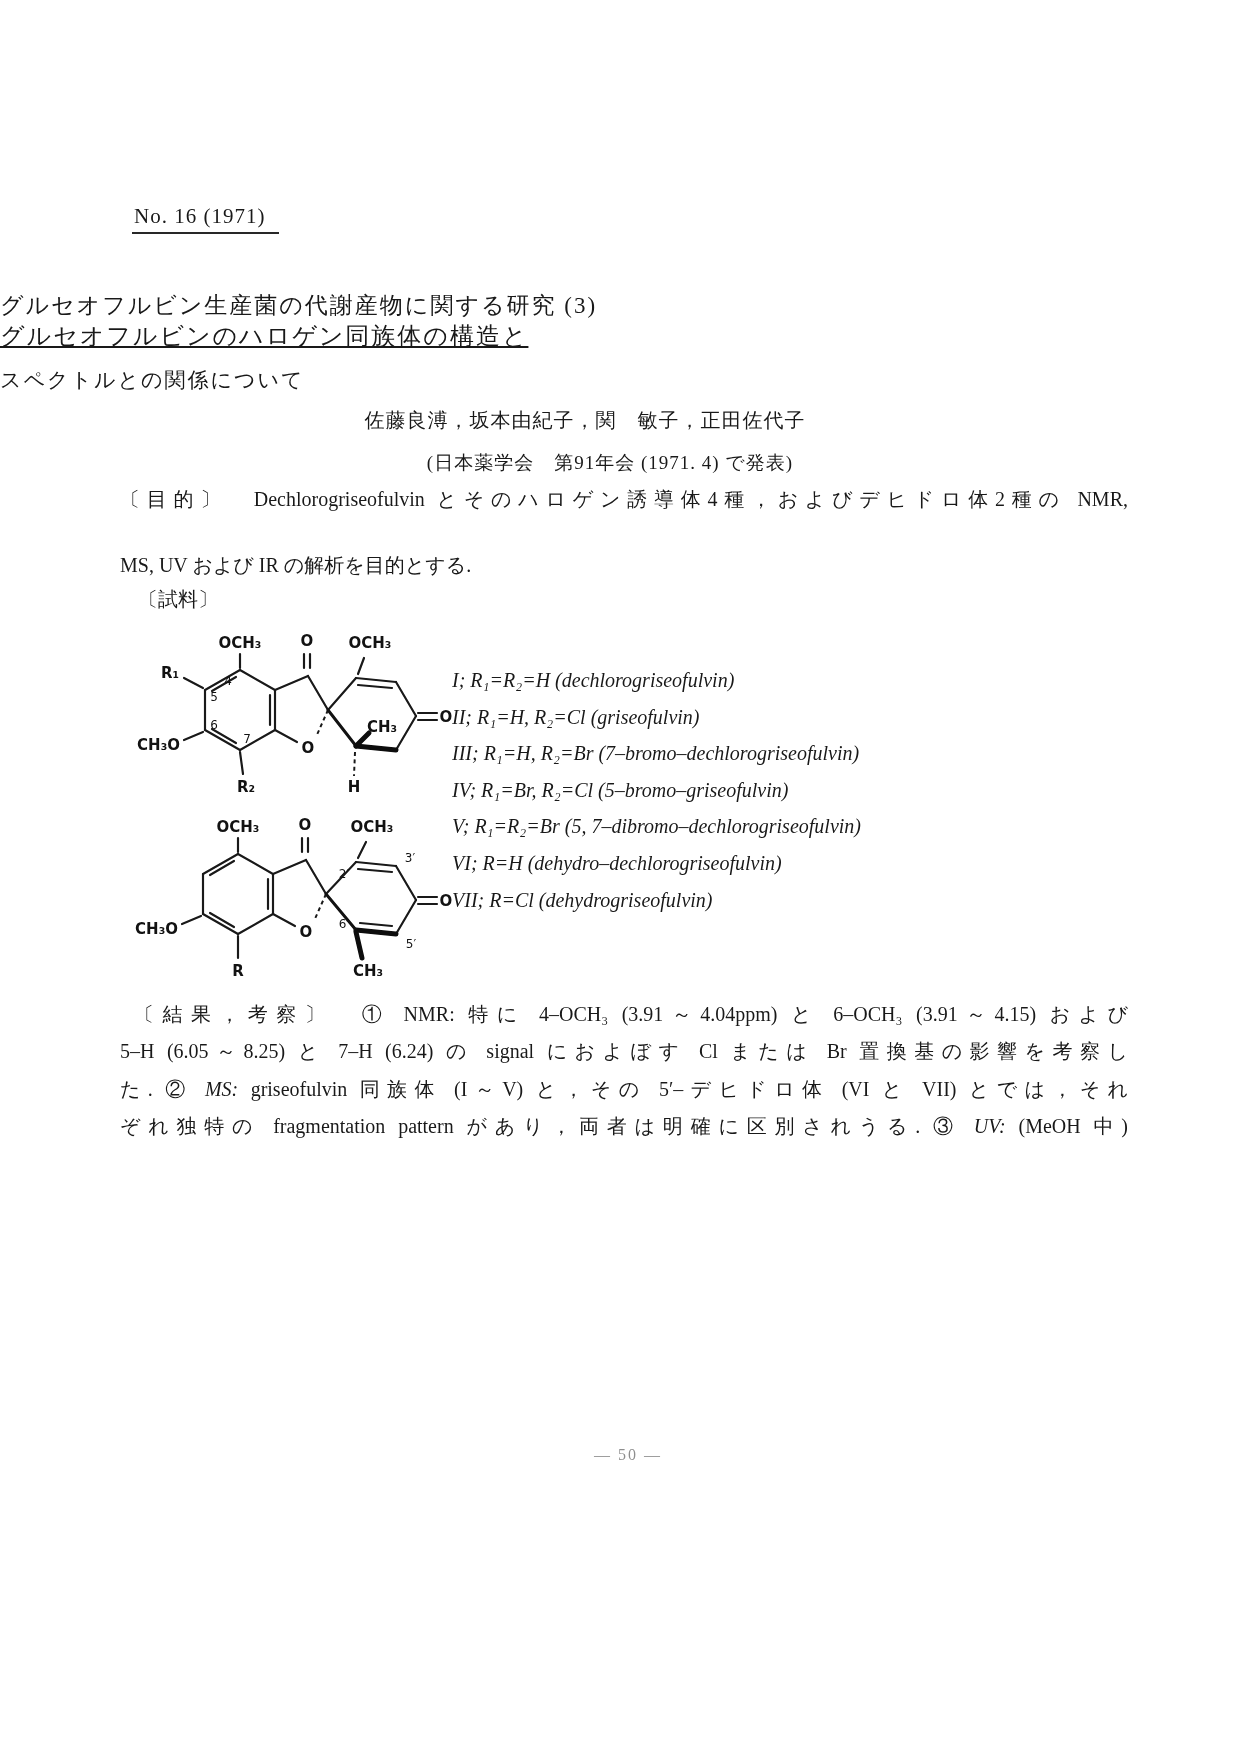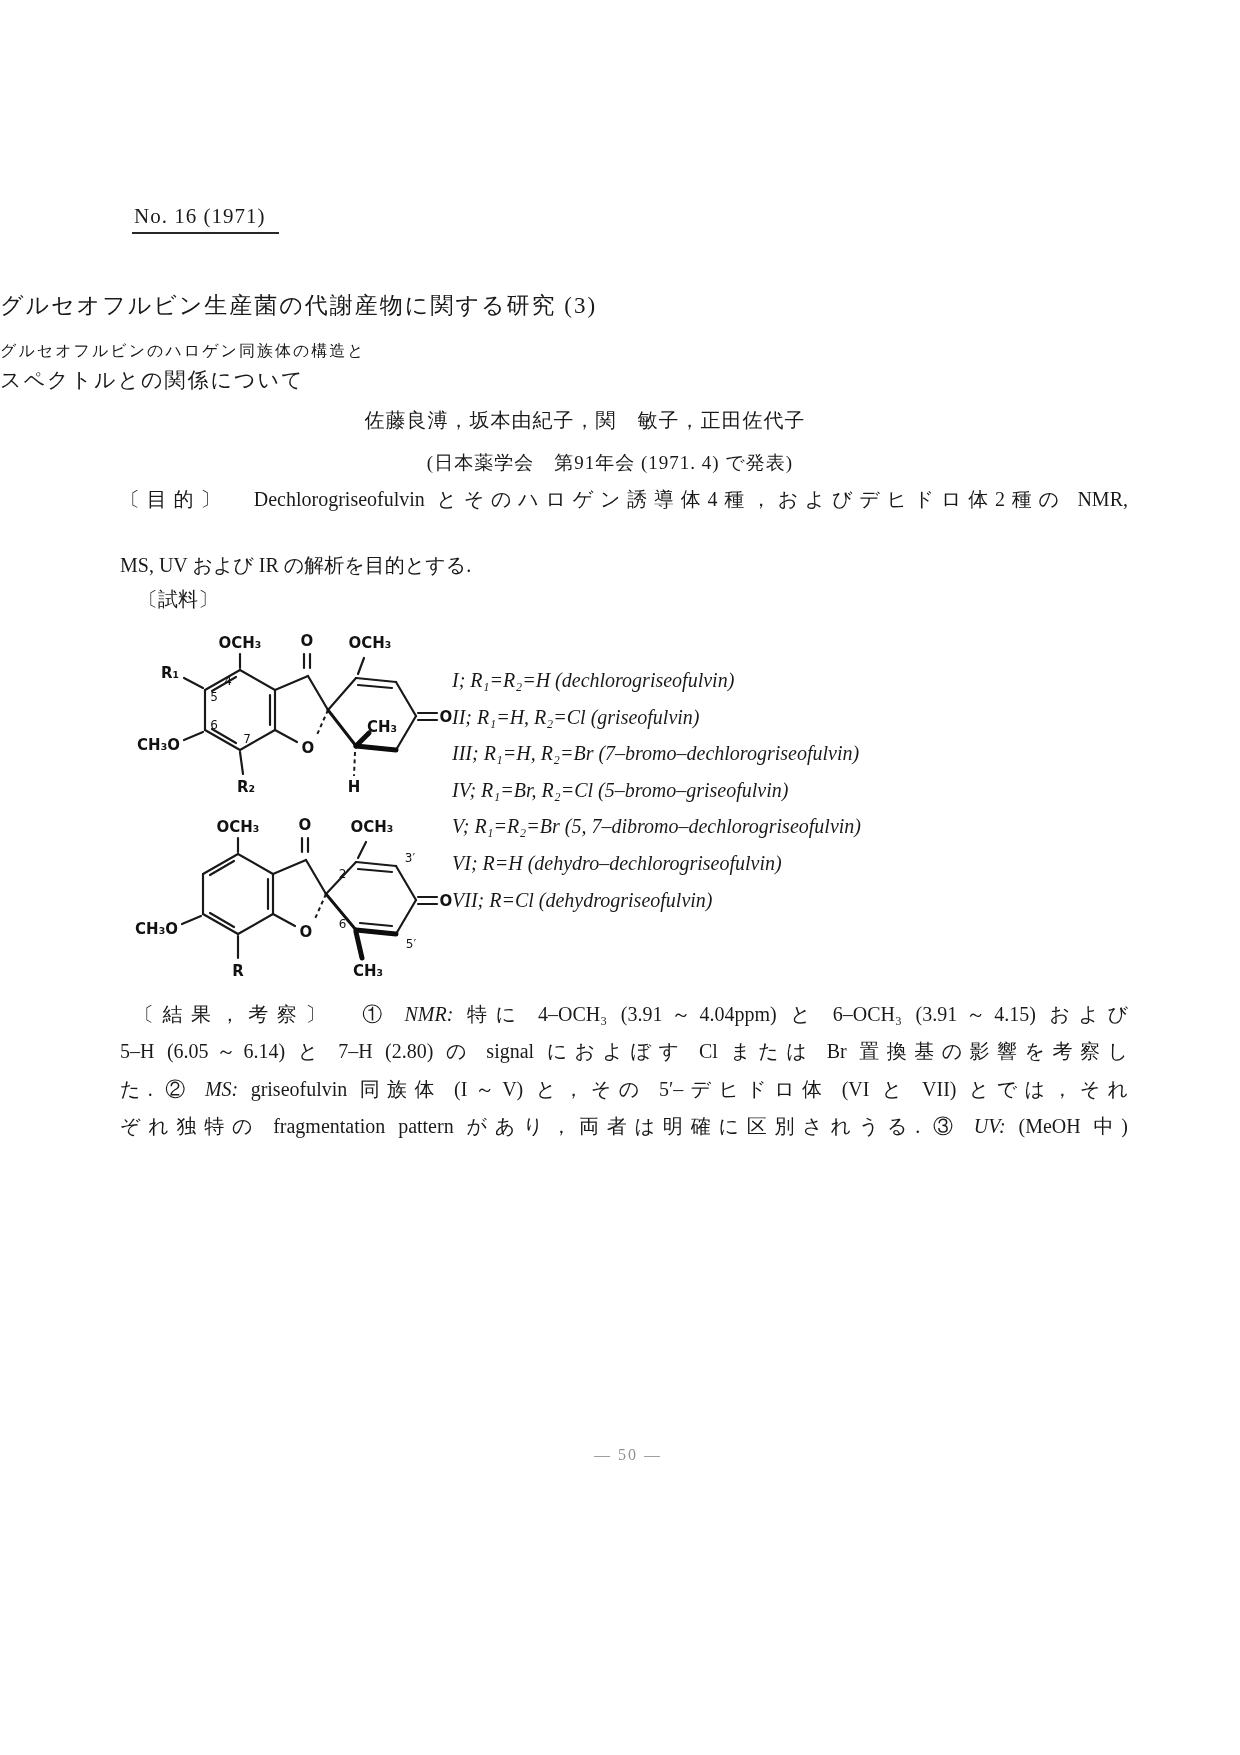--- a/index.html
+++ b/index.html
@@ -10,21 +10,21 @@
     font-family:"Liberation Serif","DejaVu Serif",serif; color:#1d1d1d;
     overflow:hidden; filter: blur(0.3px) contrast(1.04);
   }
   .abs { position:absolute; }
   .issue {
     left:132px; top:204px; font-size:21px; letter-spacing:1px;
     border-bottom:2px solid #2b2b2b; padding:0 14px 3px 2px;
   }
   .tline { left:0; width:1170px; text-align:left; letter-spacing:2px; }
   .t1 { top:290px; font-size:23px; }
-  .t2 { top:341px; font-size:16px; }
+  .t2 { top:320px; font-size:24px;text-decoration:underline; }
   .t3 { top:366px; font-size:21px; }
   .authors { top:407px; left:0; width:1170px; text-align:center; font-size:20px; letter-spacing:1px; }
   .conf { top:450px; left:0; width:1220px; text-align:center; font-size:19px; letter-spacing:1px; }
   .body-line { left:120px; width:1008px; font-size:20px; white-space:nowrap; }
   .just { text-align:justify; text-align-last:justify; white-space:normal; }
   .p1 { top:486px; }
   .p2 { top:552px; }
   .samples { top:586px; left:138px; font-size:20px; }
   .compounds { left:452px; top:662px; font-size:20px; }
   .compound { line-height:36.6px; white-space:nowrap;font-style:italic; }
@@ -166,21 +166,21 @@
     <div class="compound">I;  R₁=R₂=H (dechlorogriseofulvin)</div>
     <div class="compound">II;  R₁=H, R₂=Cl (griseofulvin)</div>
     <div class="compound">III;  R₁=H, R₂=Br (7–bromo–dechlorogriseofulvin)</div>
     <div class="compound">IV;  R₁=Br, R₂=Cl (5–bromo–griseofulvin)</div>
     <div class="compound">V;  R₁=R₂=Br (5, 7–dibromo–dechlorogriseofulvin)</div>
     <div class="compound">VI;  R=H (dehydro–dechlorogriseofulvin)</div>
     <div class="compound">VII;  R=Cl (dehydrogriseofulvin)</div>
   </div>
 
   <div class="abs results">
-    <div class="rline just" style="text-indent:14px;"><span>〔結果，考察〕　① </span><span style="font-style: italic;">NMR:</span><span> 特に 4–OCH₃ (3.91～4.04ppm) と 6–OCH₃ (3.91～4.15) および</span></div>
-    <div class="rline just"><span>5–H (6.05～6.14) と 7–H (2.80) の signal におよぼす Cl または Br 置換基の影響を考察し</span></div>
+    <div class="rline just" style="text-indent:14px;"><span>〔結果，考察〕　① </span><span style="">NMR:</span><span> 特に 4–OCH₃ (3.91～4.04ppm) と 6–OCH₃ (3.91～4.15) および</span></div>
+    <div class="rline just"><span>5–H (6.05～8.25) と 7–H (6.24) の signal におよぼす Cl または Br 置換基の影響を考察し</span></div>
     <div class="rline just"><span>た. ② </span><span style="font-style: italic;">MS:</span><span> griseofulvin 同族体 (I～V) と，その 5′–デヒドロ体 (VI と VII) とでは，それ</span></div>
     <div class="rline just"><span>ぞれ独特の fragmentation pattern があり，両者は明確に区別されうる. ③ </span><span style="font-style: italic;">UV:</span><span> (MeOH 中)</span></div>
   </div>
 
   <div class="abs footer">— 50 —</div>
 
 </div>
 
 </body></html>

